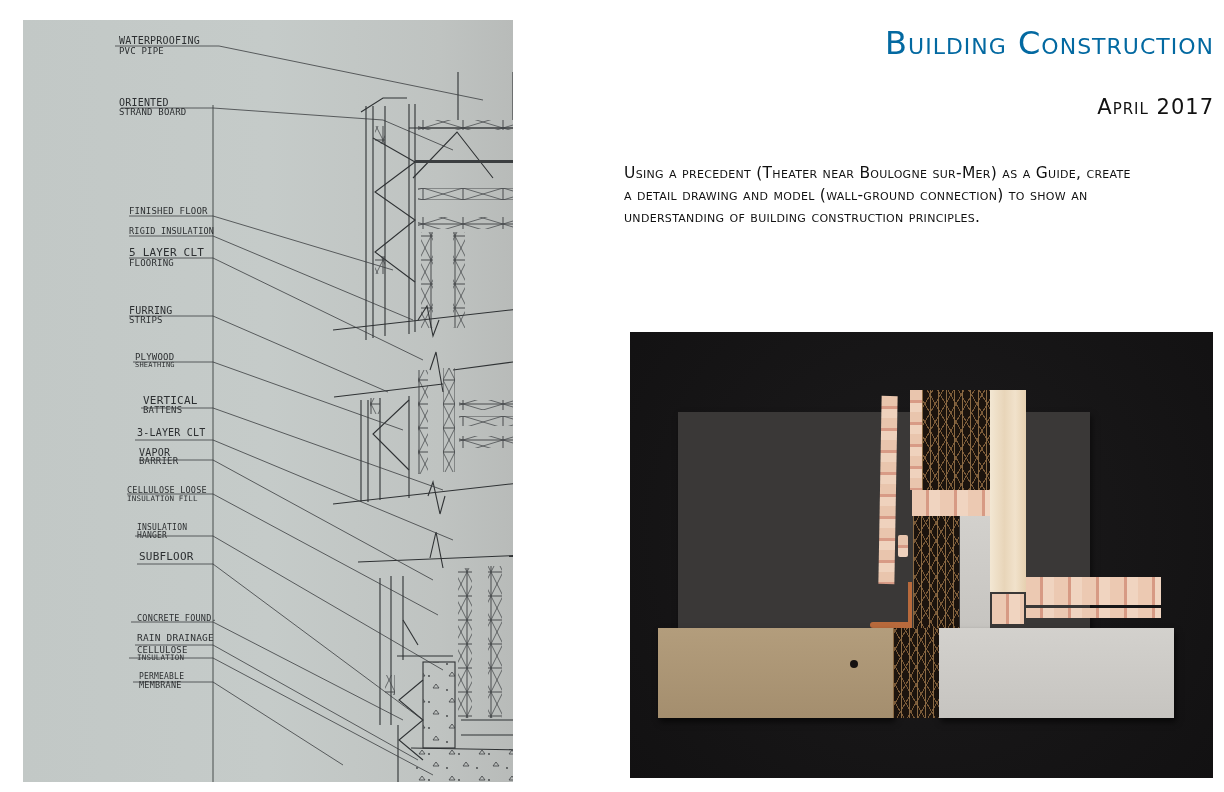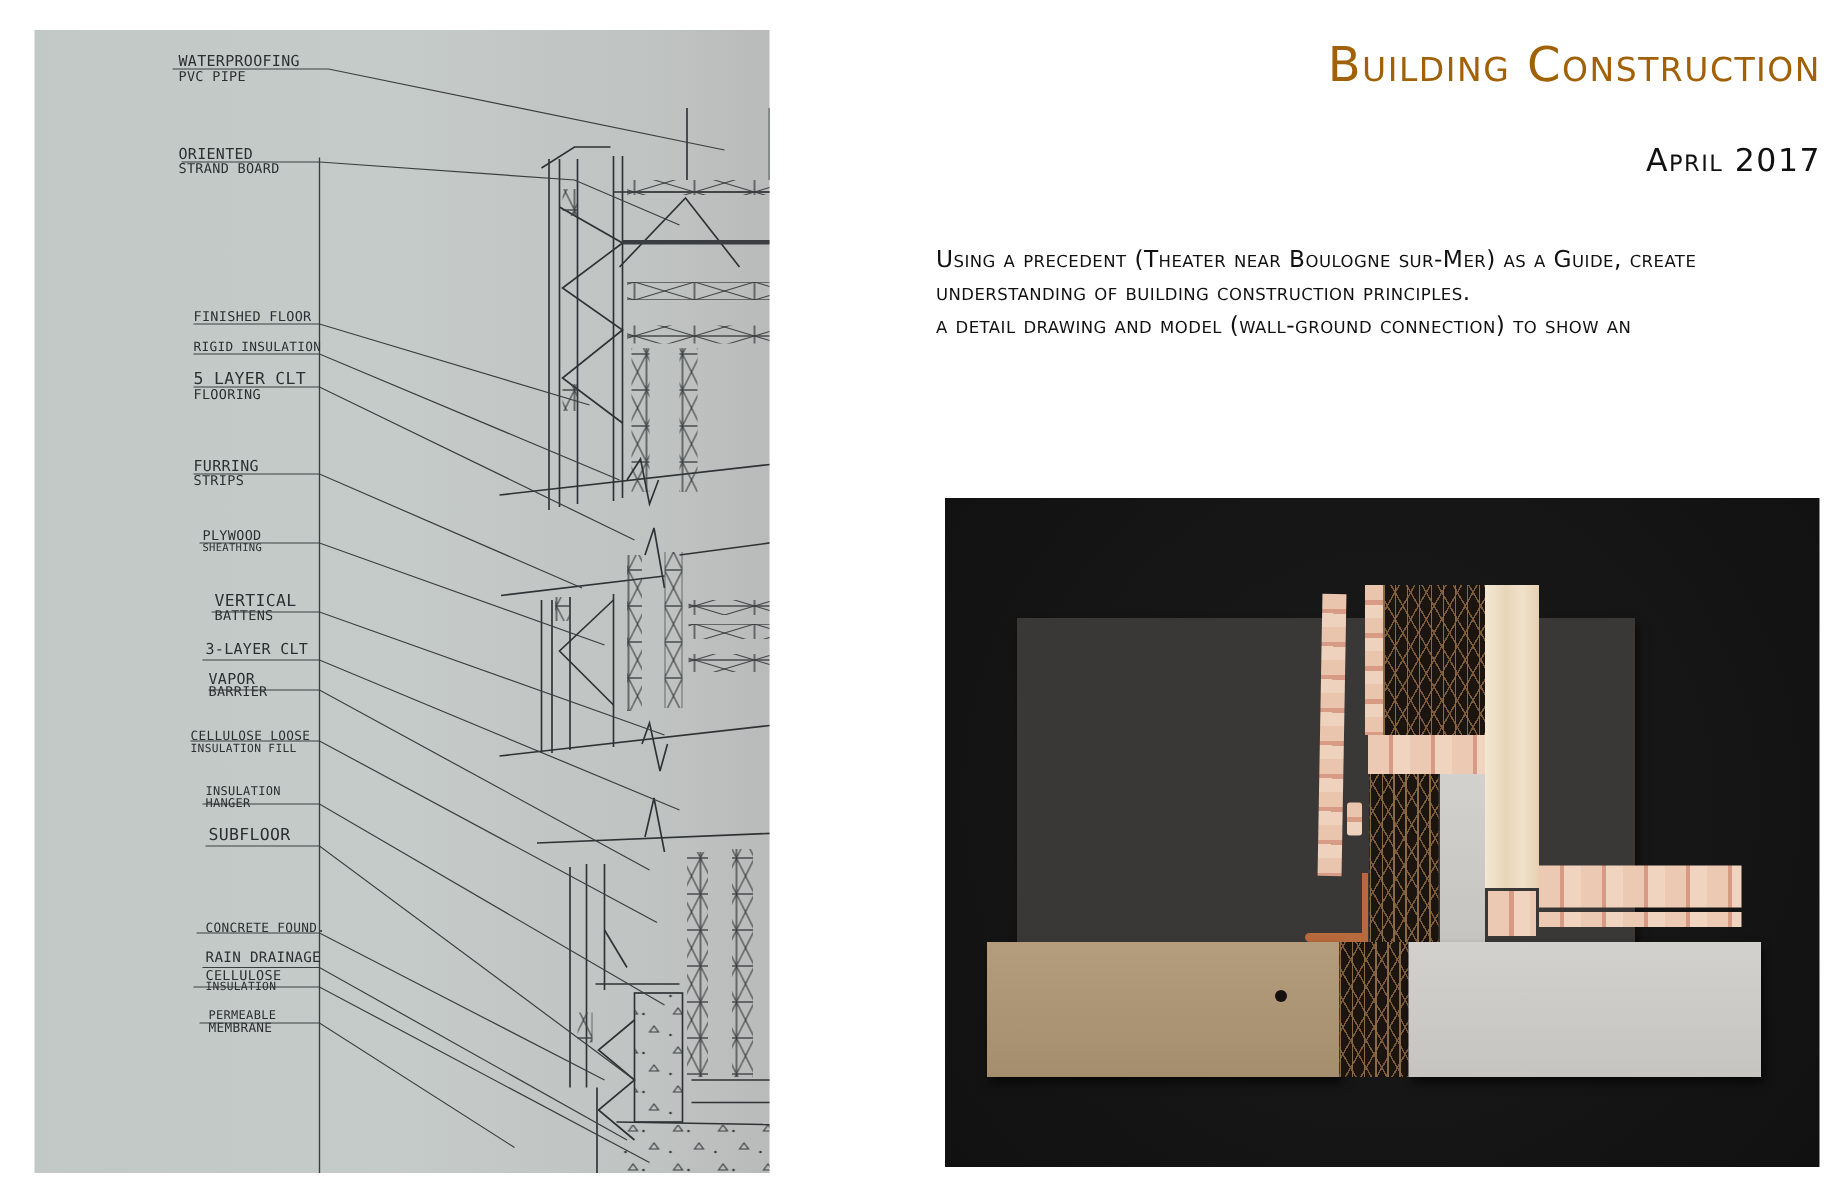--- a/index.html
+++ b/index.html
@@ -11,21 +11,21 @@
   .drawing {
     position: absolute; left: 23px; top: 20px; width: 490px; height: 762px;
     background: linear-gradient(90deg, #c2c8c6 0%, #c5cbc9 50%, #bfc3c1 85%, #b8bbb9 100%);
     overflow: hidden;
   }
   .drawing svg { position: absolute; left: 0; top: 0; }
   .hand { font-family: "DejaVu Sans Mono", monospace; fill: #2c2f31; letter-spacing: 0.2px; }
   .title {
     position: absolute; right: 10px; top: 24px;
     font-family: "DejaVu Sans", sans-serif; font-variant: small-caps;
-    font-size: 32px; color: #a16207; letter-spacing: 1px; font-weight: normal;
+    font-size: 32px; color: #0369a1; letter-spacing: 1px; font-weight: normal;
     white-space: nowrap; margin: 0;
   }
   .date {
     position: absolute; right: 10px; top: 95px;
     font-family: "DejaVu Sans", sans-serif; font-variant: small-caps;
     font-size: 21px; color: #111; letter-spacing: 1px; white-space: nowrap;
   }
   .desc {
     position: absolute; left: 624px; top: 162px; width: 600px;
     font-family: "DejaVu Sans", sans-serif; font-variant: small-caps;
@@ -200,22 +200,22 @@
     </g>
 
     <rect x="505" y="0" width="84" height="762" fill="url(#fade)"></rect>
   </svg>
 </div>
 
 <h1 class="title">Building Construction</h1>
 <div class="date">April 2017</div>
 <p class="desc">
   <span>Using a precedent (Theater near Boulogne sur-Mer) as a Guide, create</span>
+  <span>a detail drawing and model (wall-ground connection) to show an</span>
   <span>understanding of building construction principles.</span>
-  <span>a detail drawing and model (wall-ground connection) to show an</span>
 </p>
 
 <div class="photo">
   <div class="piece board" style="left:48px; top:80px; width:412px; height:220px;"></div>
   <div class="piece wood-v" style="left:250px; top:64px; width:16px; height:188px; transform:rotate(1deg);"></div>
   <div class="piece wood-v" style="left:280px; top:58px; width:12px; height:100px;"></div>
   <div class="piece corr" style="left:292px; top:58px; width:68px; height:100px;"></div>
   <div class="piece stud" style="left:360px; top:58px; width:36px; height:202px;"></div>
   <div class="piece wood-h" style="left:282px; top:158px; width:78px; height:26px;"></div>
   <div class="piece wood-v" style="left:268px; top:203px; width:10px; height:22px; border-radius:2px;"></div>

